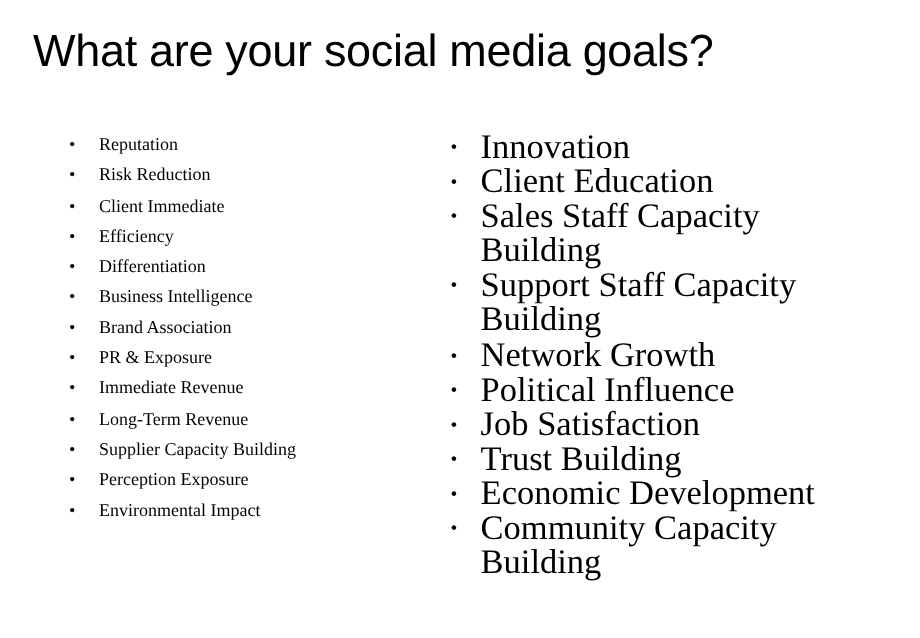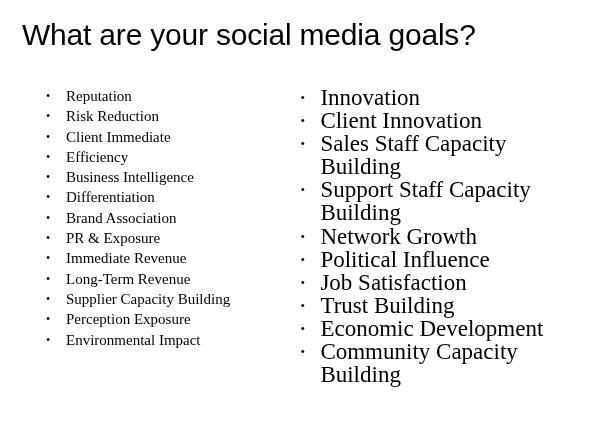--- a/index.html
+++ b/index.html
@@ -58,21 +58,21 @@
     margin: 0;
     padding: 0;
   }
   ul.bullet-list li {
     position: relative;
     padding-left: 26px;
     margin: 0 0 0 0;
     color: #000000;
   }
   .column-left ul.bullet-list li {
-    font-size: 15px;
+    font-size: 12px;
     line-height: 20.3px;
   }
   .column-right ul.bullet-list li {
     font-size: 23px;
     line-height: 23.1px;
   }
   ul.bullet-list li::before {
     content: "\2022";
     position: absolute;
     left: 6px;
@@ -92,36 +92,36 @@
   <div class="slide-title">What are your social media goals?</div>
 
   <div class="columns">
 
     <div class="column column-left">
       <ul class="bullet-list">
         <li>Reputation</li>
         <li>Risk Reduction</li>
         <li>Client Immediate</li>
         <li>Efficiency</li>
+        <li>Differentiation</li>
         <li>Business Intelligence</li>
-        <li>Differentiation</li>
         <li>Brand Association</li>
         <li>PR &amp; Exposure</li>
         <li>Immediate Revenue</li>
         <li>Long-Term Revenue</li>
         <li>Supplier Capacity Building</li>
         <li>Perception Exposure</li>
         <li>Environmental Impact</li>
       </ul>
     </div>
 
     <div class="column column-right">
       <ul class="bullet-list">
         <li>Innovation</li>
-        <li>Client Innovation</li>
+        <li>Client Education</li>
         <li>Sales Staff Capacity Building</li>
         <li>Support Staff Capacity Building</li>
         <li>Network Growth</li>
         <li>Political Influence</li>
         <li>Job Satisfaction</li>
         <li>Trust Building</li>
         <li>Economic Development</li>
         <li>Community Capacity Building</li>
       </ul>
     </div>

